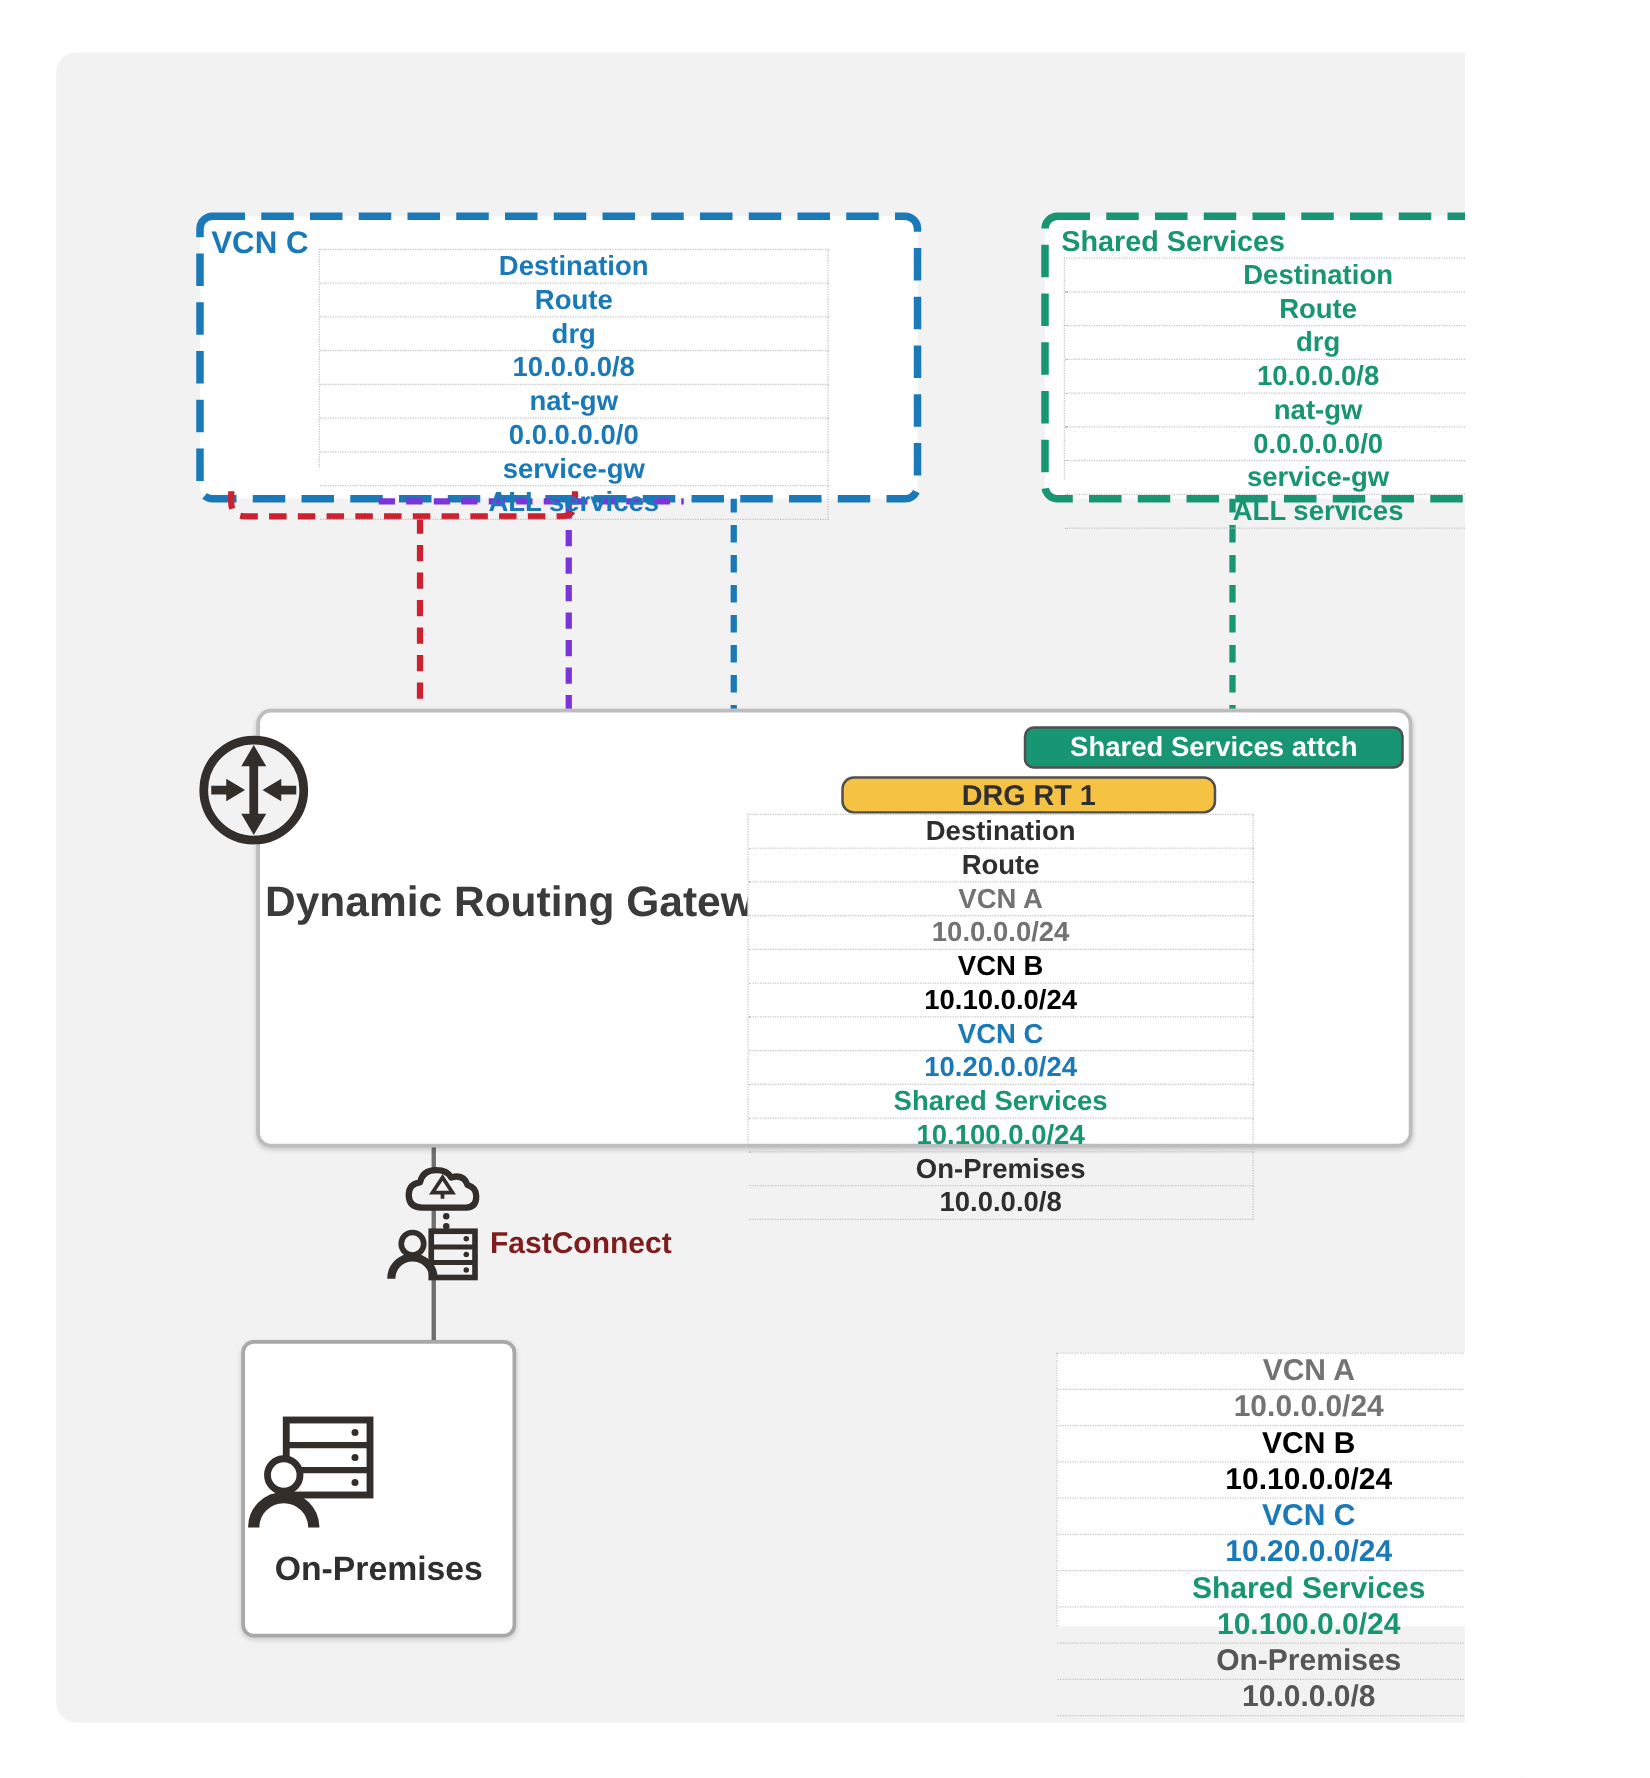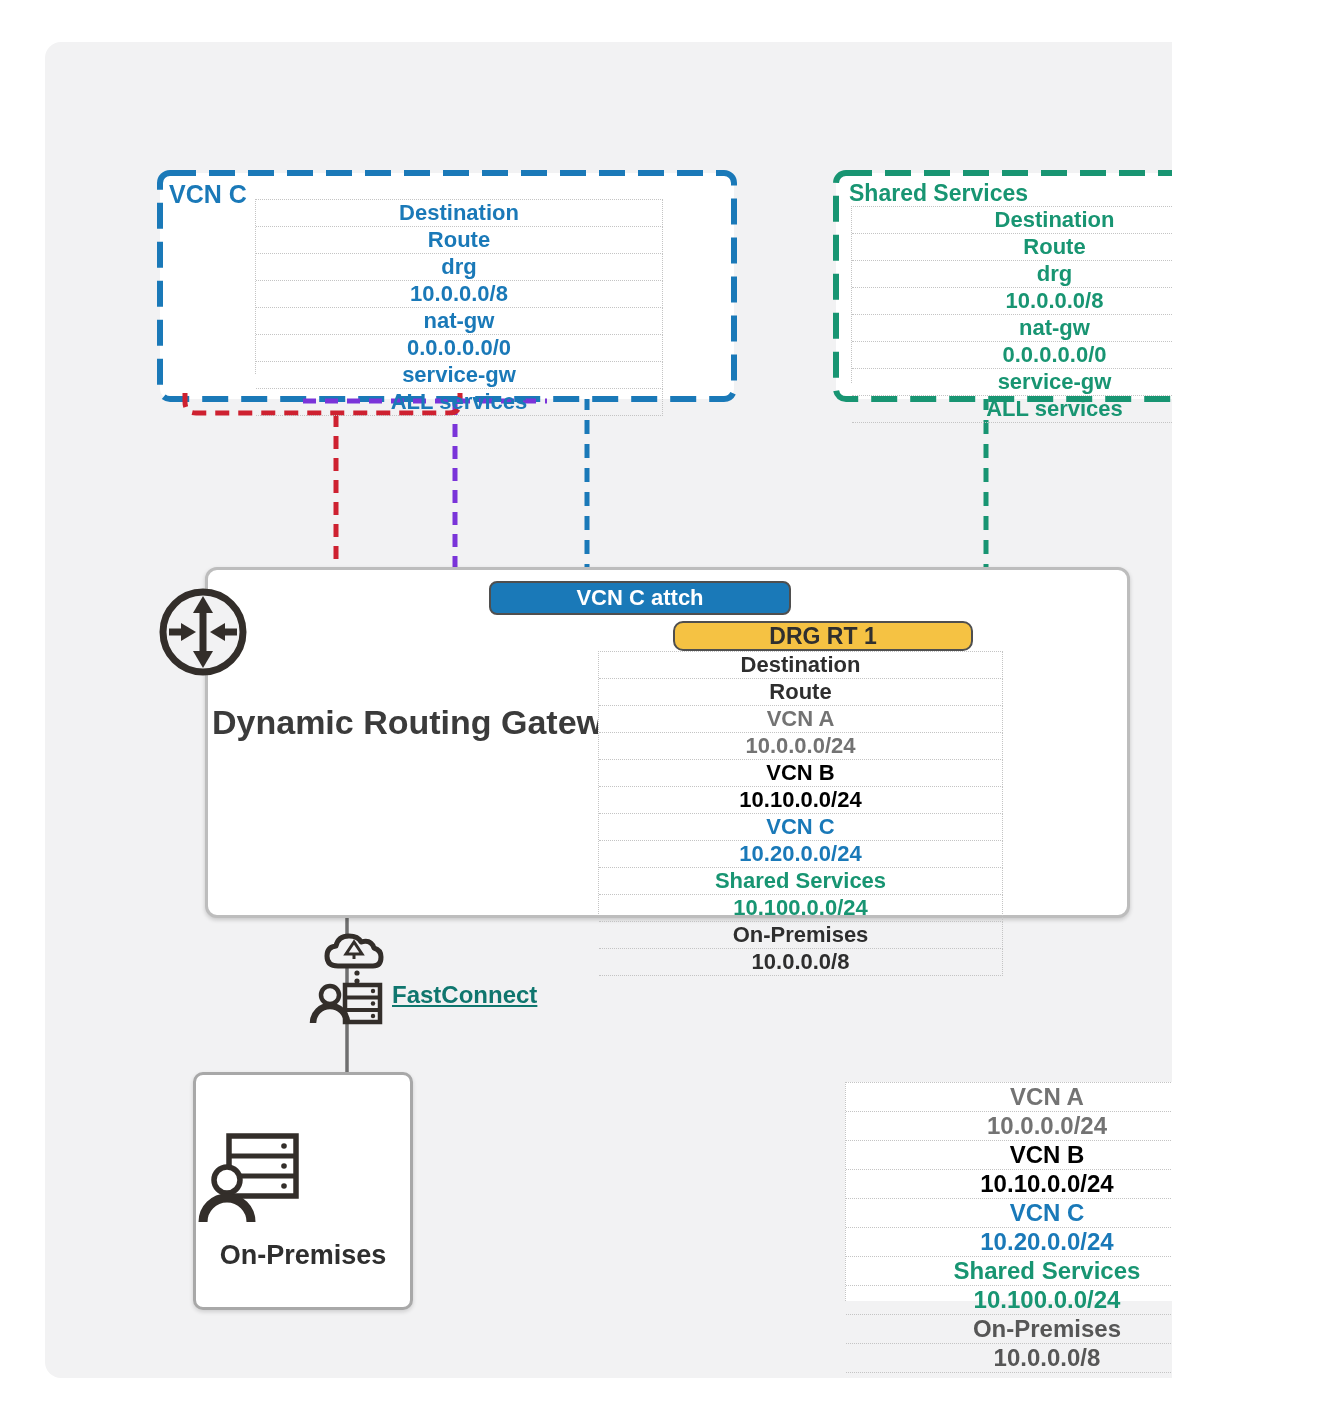--- a/index.html
+++ b/index.html
@@ -5,21 +5,21 @@
   html,body{margin:0;padding:0;background:#ffffff;}
   #stage{position:relative;width:1172px;height:1422px;background:#ffffff;overflow:hidden;
          font-family:"Liberation Sans","DejaVu Sans",sans-serif;font-weight:700;}
   #panel{position:absolute;left:45px;top:42px;width:1230px;height:1336px;background:#f2f2f3;border-radius:16px;}
   #art{position:absolute;left:0;top:0;}
   .ovl{position:absolute;}
   .title{position:absolute;white-space:nowrap;}
   #vcnc-title{left:169px;top:180px;font-size:25px;color:#1a79b8;}
   #shared-title{left:849px;top:180px;font-size:23px;color:#189572;}
   #drg-title{left:212px;top:700px;width:346px;text-align:center;font-size:34px;line-height:1.35;color:#3b3b3b;}
-  #fastconnect-label{left:392px;top:981px;font-size:24px;color:#0f766e;text-decoration:underline;}
+  #fastconnect-label{left:392px;top:981px;font-size:24px;color:#7f1d1d;}
   #onprem-label{left:193px;top:1240px;width:220px;text-align:center;font-size:27px;color:#2f2f2f;}
   .badge{position:absolute;border:2px solid #4f4f4f;border-radius:8px;color:#fff;
          display:flex;align-items:center;justify-content:center;font-size:22px;white-space:nowrap;}
   #badge-vcnc{left:489px;top:581px;width:298px;height:30px;background:#1a79b8;}
   #badge-shared{left:819px;top:581px;width:300px;height:30px;background:#189572;}
   #badge-drgrt{left:657px;top:621px;width:296px;height:26px;background:#f5c243;color:#2f2f2f;font-size:23px;border-radius:10px;margin-left:16px;}
   .tbl{position:absolute;display:grid;grid-template-columns:1fr;grid-auto-rows:1fr;background:#ffffff;
        border-top:1px dotted #c4c4c4;border-left:1px dotted #c4c4c4;}
   .tbl>div{border-right:1px dotted #c4c4c4;border-bottom:1px dotted #c4c4c4;
        display:flex;align-items:center;justify-content:center;white-space:nowrap;}
@@ -77,21 +77,21 @@
     <div>Destination</div>
     <div>Route</div>
     <div>drg</div>
     <div>10.0.0.0/8</div>
     <div>nat-gw</div>
     <div>0.0.0.0.0/0</div>
     <div>service-gw</div>
     <div>ALL services</div>
   </div>
 
-  <div id="badge-vcnc" class="badge">VCN C attch</div>
+  <div id="badge-shared" class="badge">Shared Services attch</div>
   <div id="badge-drgrt" class="badge">DRG RT 1</div>
   <div id="drg-title" class="title">Dynamic Routing Gateway</div>
 
   <div id="drg-table" class="tbl">
     <div>Destination</div>
     <div>Route</div>
     <div class="c-red">VCN A</div>
     <div class="c-red">10.0.0.0/24</div>
     <div class="c-purple">VCN B</div>
     <div class="c-purple">10.10.0.0/24</div>

